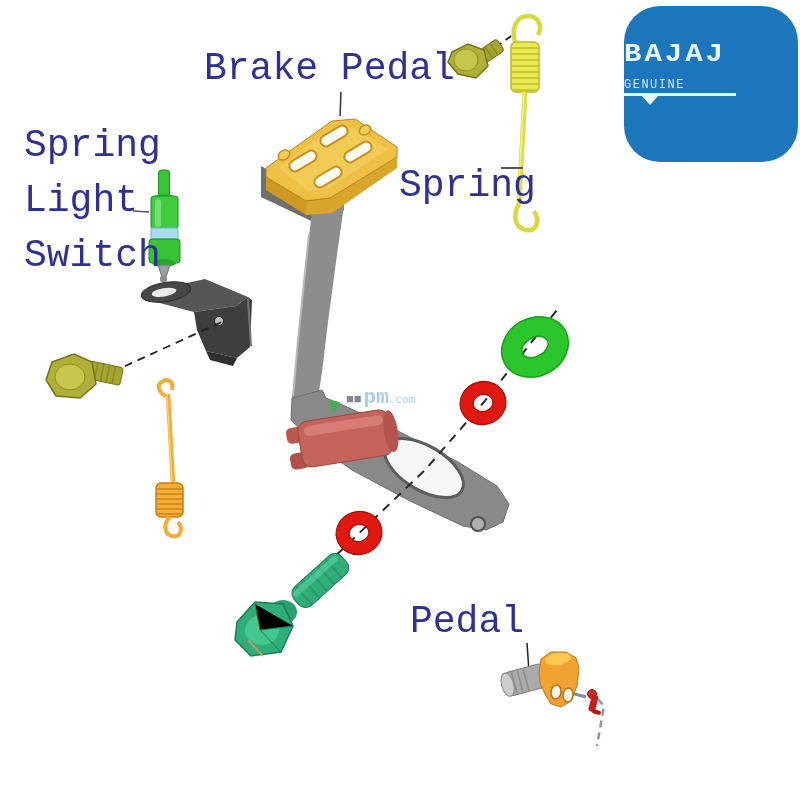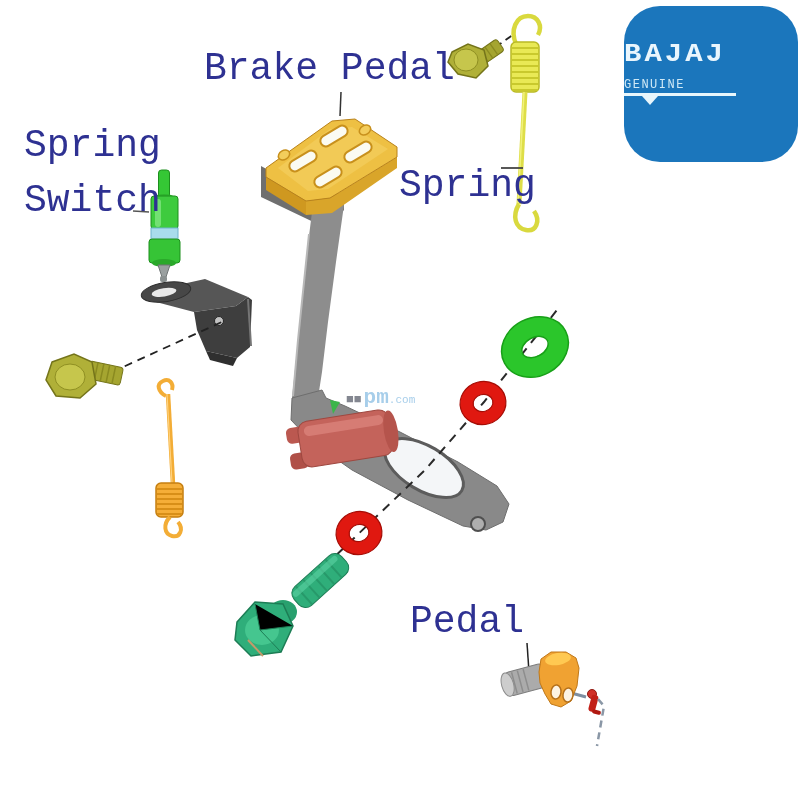--- a/index.html
+++ b/index.html
@@ -206,20 +206,21 @@
       <path d="M598,699 L604,706 L597,746" stroke="#8a97a6" stroke-width="2.5" stroke-dasharray="7 5" fill="none"></path>
     </g>
 
     <path d="M501,168 L523,168" stroke="#444" stroke-width="1.8"></path>
   </svg>
 
   <div class="part-label" style="left:204px;top:50px;">Brake Pedal</div>
 
   <div class="part-label multiline" style="left:24px;top:118px;">
     <div>Spring</div>
+    <div>Light</div>
     <div>Switch</div>
   </div>
 
   <div class="part-label" style="left:399px;top:167px;">Spring</div>
 
   <div class="part-label" style="left:410px;top:603px;">Pedal</div>
 
   <div class="logo">
     <div class="brand">BAJAJ</div>
     <div class="genuine">GENUINE</div>

